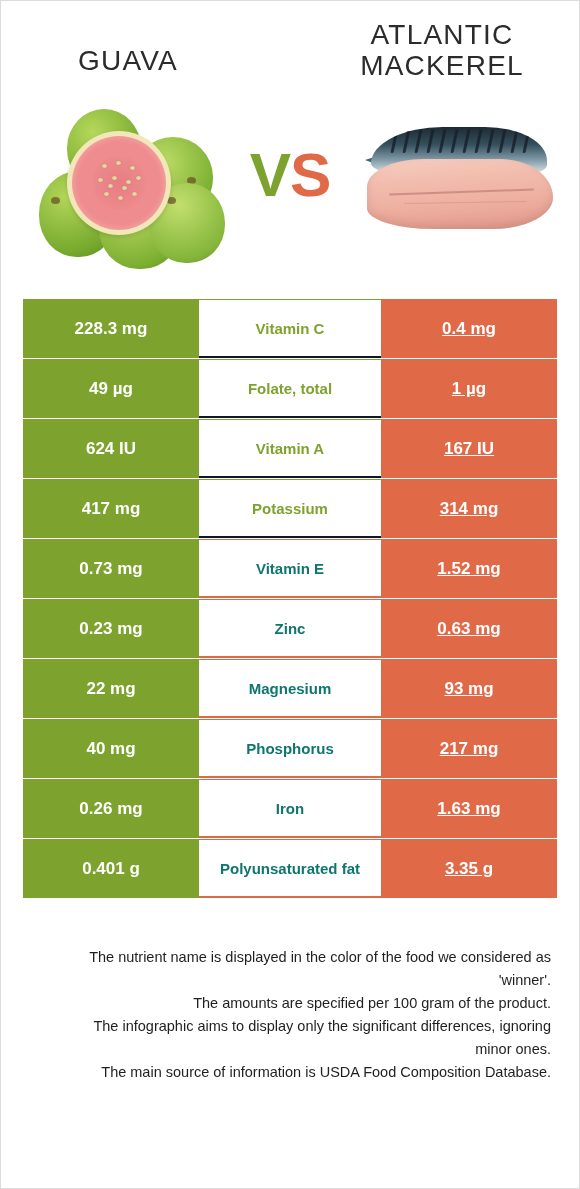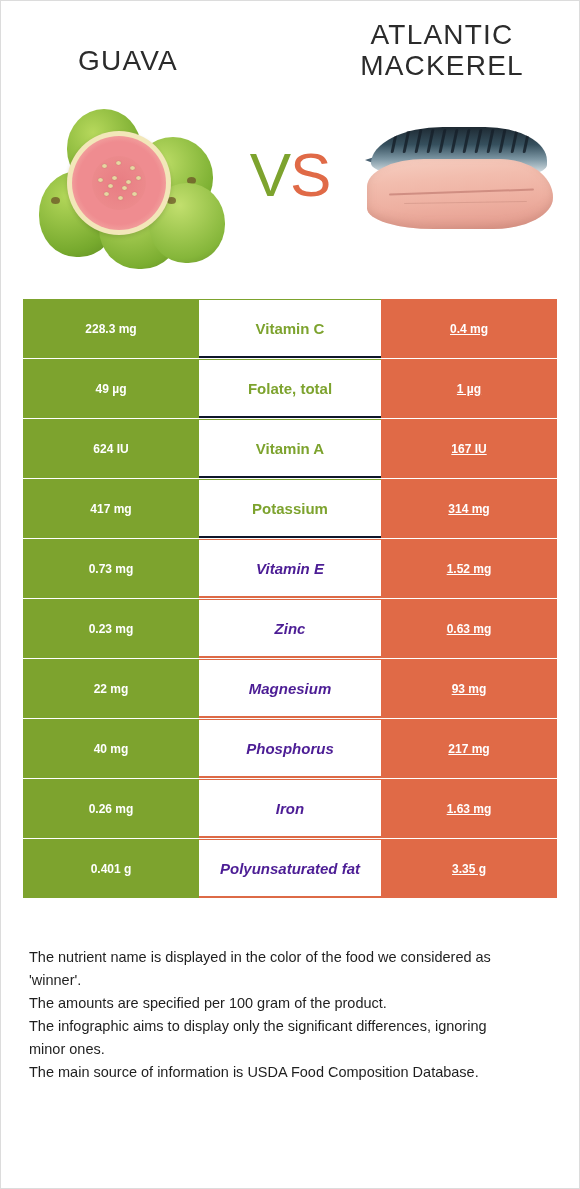--- a/index.html
+++ b/index.html
@@ -91,48 +91,48 @@
     overflow:hidden;
   }
   .fillet-line{position:absolute;left:12%;top:46%;width:78%;height:2px;
         background:rgba(182,110,100,.55);border-radius:2px;transform:rotate(-2deg);}
   .fillet-line2{position:absolute;left:20%;top:62%;width:66%;height:1px;
         background:rgba(190,130,118,.4);border-radius:2px;transform:rotate(-1deg);}
 
   
   .vs{
     position:absolute;left:0;right:0;top:46px;text-align:center;
-    font-size:62px;font-weight:400;letter-spacing:-1px;
+    font-size:62px;font-weight:700;letter-spacing:-1px;
     font-family:"Liberation Sans", sans-serif;pointer-events:none;
   }
   .vs .v{color:#7da32e;}
   .vs .s{color:#e06a47;}
 
   
   .table{padding:0 22px;box-sizing:border-box;margin-top:6px;}
   .row{display:flex;height:59px;margin-bottom:1px;}
   .cell{
     display:flex;align-items:center;justify-content:center;
-    font-size:12px;font-weight:600;box-sizing:border-box;text-align:center;
+    font-size:17px;font-weight:600;box-sizing:border-box;text-align:center;
   }
   .cell-left{width:176px;background:#7da32e;color:#ffffff;}
   .cell-mid{
     width:182px;background:#ffffff;
     border-top:1px solid #7da32e;border-bottom:2px solid #0f172a;
     font-weight:700;color:#7da32e;font-size:15px;
   }
   .cell-mid.orange{
-    border-top-color:#dd6a46;border-bottom-color:#dd6a46;color:#4c1d95;font-style:italic;
+    border-top-color:#dd6a46;border-bottom-color:#dd6a46;color:#0f766e;
   }
   .cell-right{width:176px;background:#e06a47;color:#ffffff;text-decoration:underline;}
 
   
   .footer{
     margin-top:48px;padding:0 28px;box-sizing:border-box;
-    text-align:left;font-size:14.5px;line-height:1.58;color:#1f1f1f;
+    text-align:right;font-size:14.5px;line-height:1.58;color:#1f1f1f;
     font-family:"Liberation Sans", sans-serif;
   }
   .footer p{margin:0;}
 </style>
 </head>
 <body>
 
 <div class="page">
 
   <div class="header">

